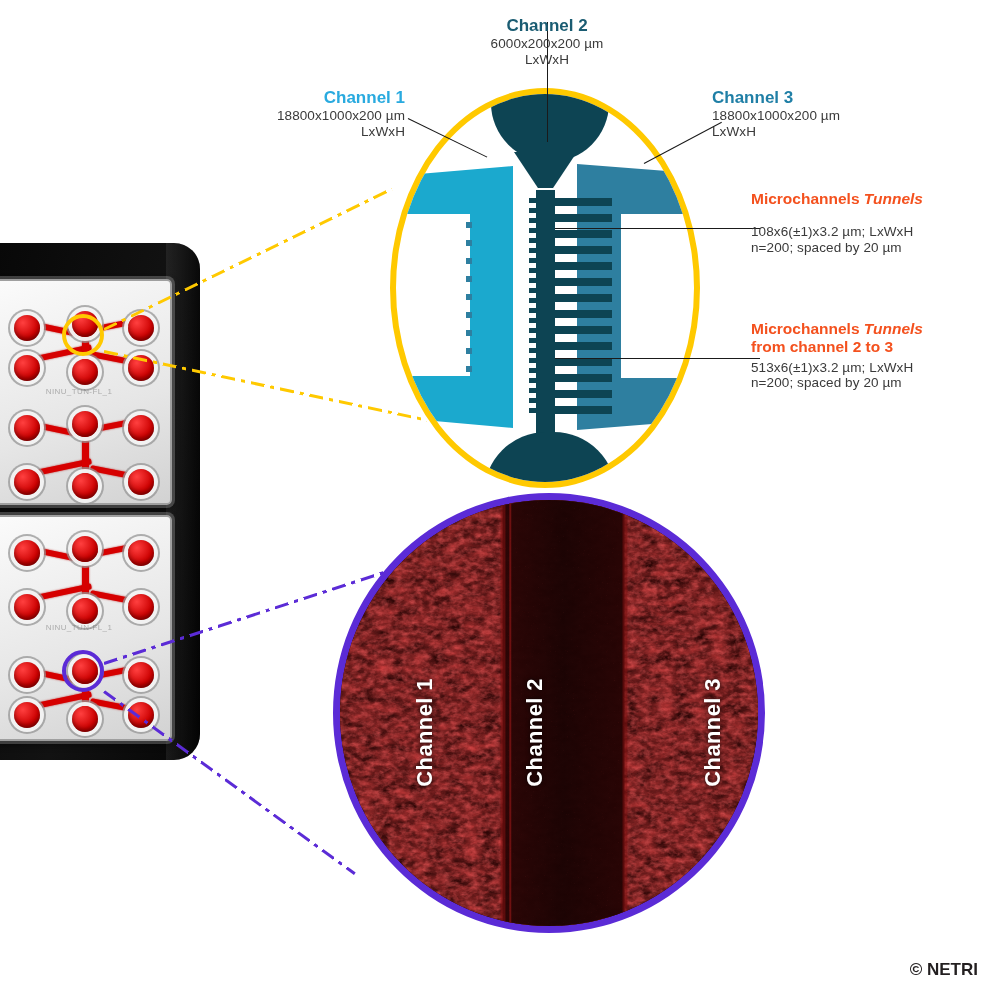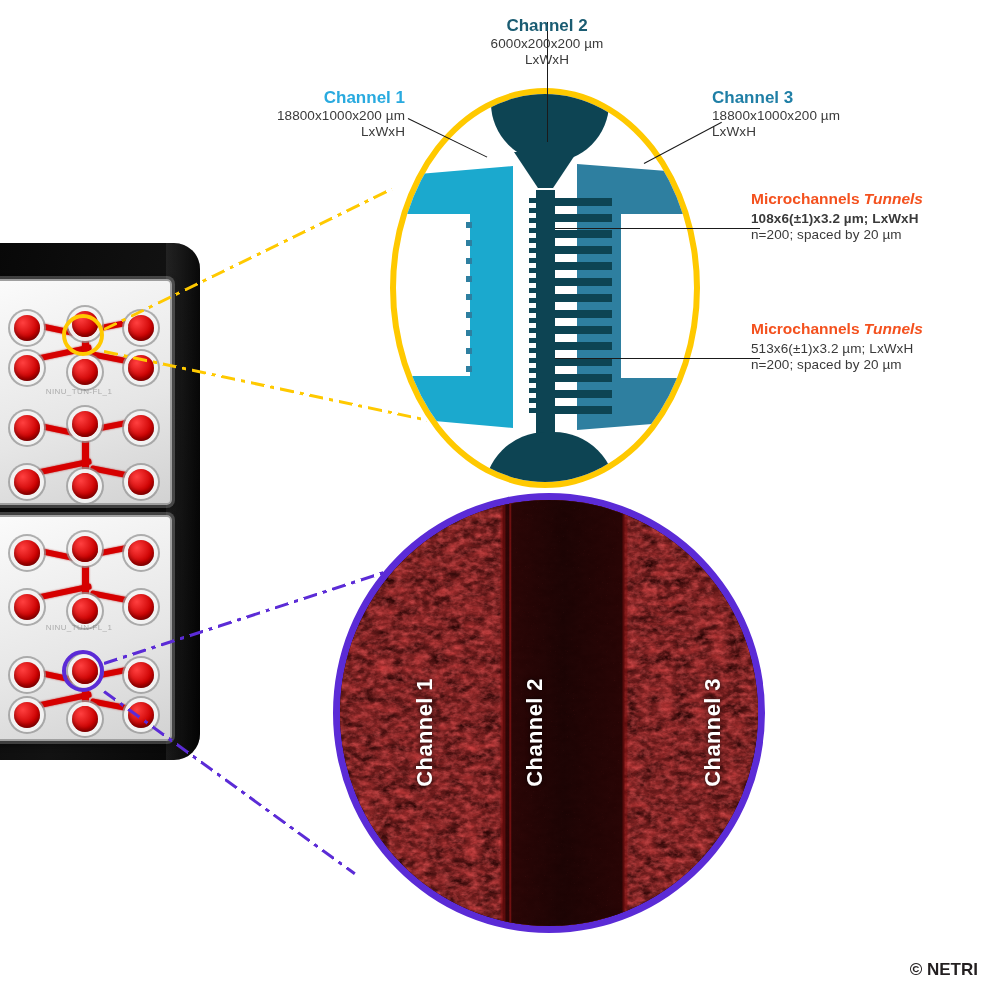--- a/index.html
+++ b/index.html
@@ -263,28 +263,29 @@
   <div class="lbl ch3 ta-l" style="left:712px;top:88px;width:230px;">
     <div class="head">Channel 3</div>
     <div class="sub">18800x1000x200 µm</div>
     <div class="sub">LxWxH</div>
   </div>
 
   <div class="lbl micro ta-l" style="left:751px;top:190px;width:245px;">
     <div class="head">
       <span>Microchannels </span><i>Tunnels</i>
     </div>
-    <div class="sub" style="margin-top:3px;font-weight:bold;">108x6(±1)x3.2 µm; LxWxH</div>
+    <div class="sub" style="margin-top:16px;">108x6(±1)x3.2 µm; LxWxH</div>
     <div class="sub">n=200; spaced by 20 µm</div>
   </div>
 
   <div class="lbl micro ta-l" style="left:751px;top:320px;width:245px;">
     <div class="head">
       <span>Microchannels </span><i>Tunnels</i>
     </div>
+    <div class="head">from channel 2 to 3</div>
     <div class="sub" style="margin-top:3px;">513x6(±1)x3.2 µm; LxWxH</div>
     <div class="sub">n=200; spaced by 20 µm</div>
   </div>
 
   <div class="bigcircle circ-purple">
     <div class="micro-img">
       <svg width="100%" height="100%" viewBox="0 0 432 440" preserveAspectRatio="none">
         <defs>
           <filter id="fib1">
               <feTurbulence type="fractalNoise" baseFrequency="0.055 0.10" numOctaves="4" seed="11" result="t"></feTurbulence>

